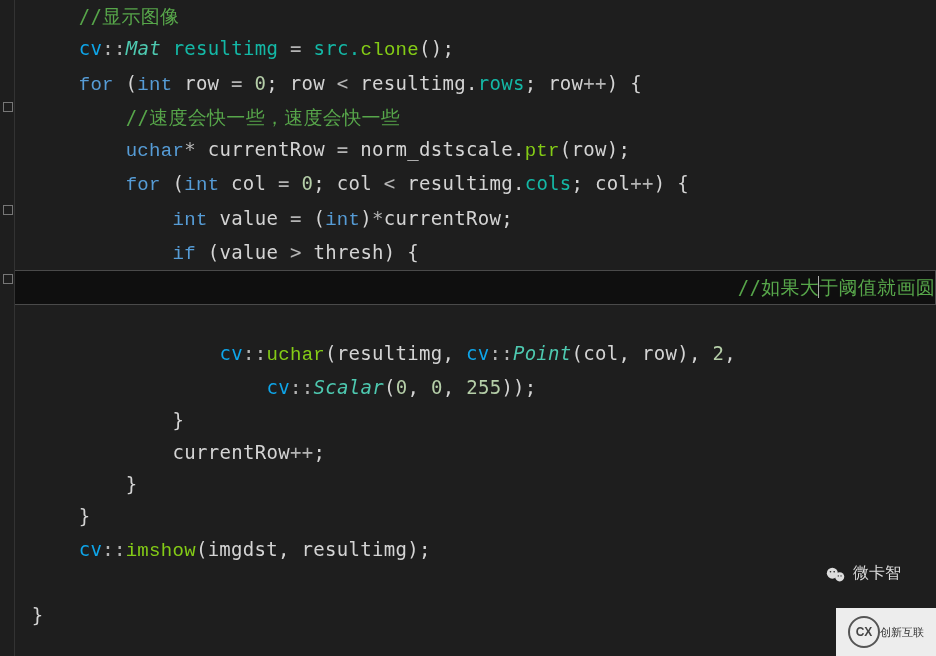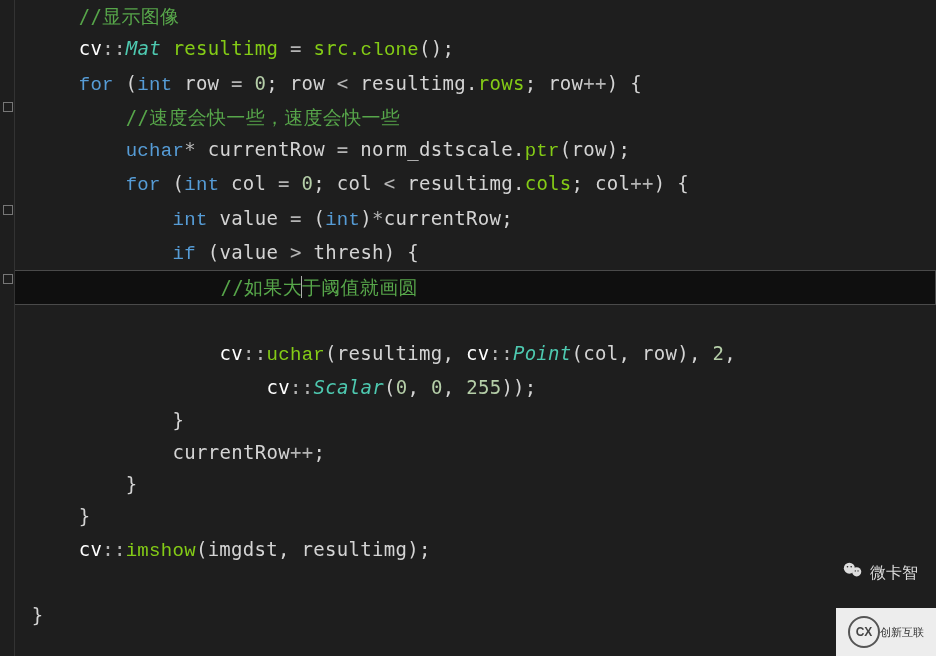--- a/index.html
+++ b/index.html
@@ -41,40 +41,41 @@
     white-space: pre;
     letter-spacing: 0.3px;
   }
   .comment { color: #57a64a; }
   .keyword { color: #569cd6; font-family: Liberation Mono, monospace; }
   .type { color: #4ec9b0; font-style: italic; }
   .func { color: #84cc16; font-family: Liberation Mono, monospace; }
   .op { color: #b4b4b4; }
   .paren { color: #d4d4d4; }
   .num { color: #b5cea8; }
-  .ident { color: #84cc16; margin-top: 40px; }
-  .ns { color: #ffffff; }
+  .ident { color: #14b8a6; margin-top: 40px; }
+  .ns { color: #0ea5e9; }
   .highlight-line {
     background: #0f0f0f;
     display: block;
     margin-left: -20px;
     padding-left: 20px;
     border: 1px solid #4a4a4a;
     box-sizing: border-box;
     width: calc(100% + 20px);
+    text-align: right;
   }
   .watermark1 {
     position: absolute;
-    right: 18px;
+    right: 35px;
     bottom: 70px;
     color: #ddd;
     font-size: 16px;
     font-family: Arial, sans-serif;
     display:flex;
-    align-items:flex-start;
+    align-items:flex-end;
     gap:6px;
   }
   .wechat-icon {
     width:22px;height:22px;
     display:inline-block;
   }
   .watermark2 {
     position: absolute;
     right: 0;
     bottom: 0;

